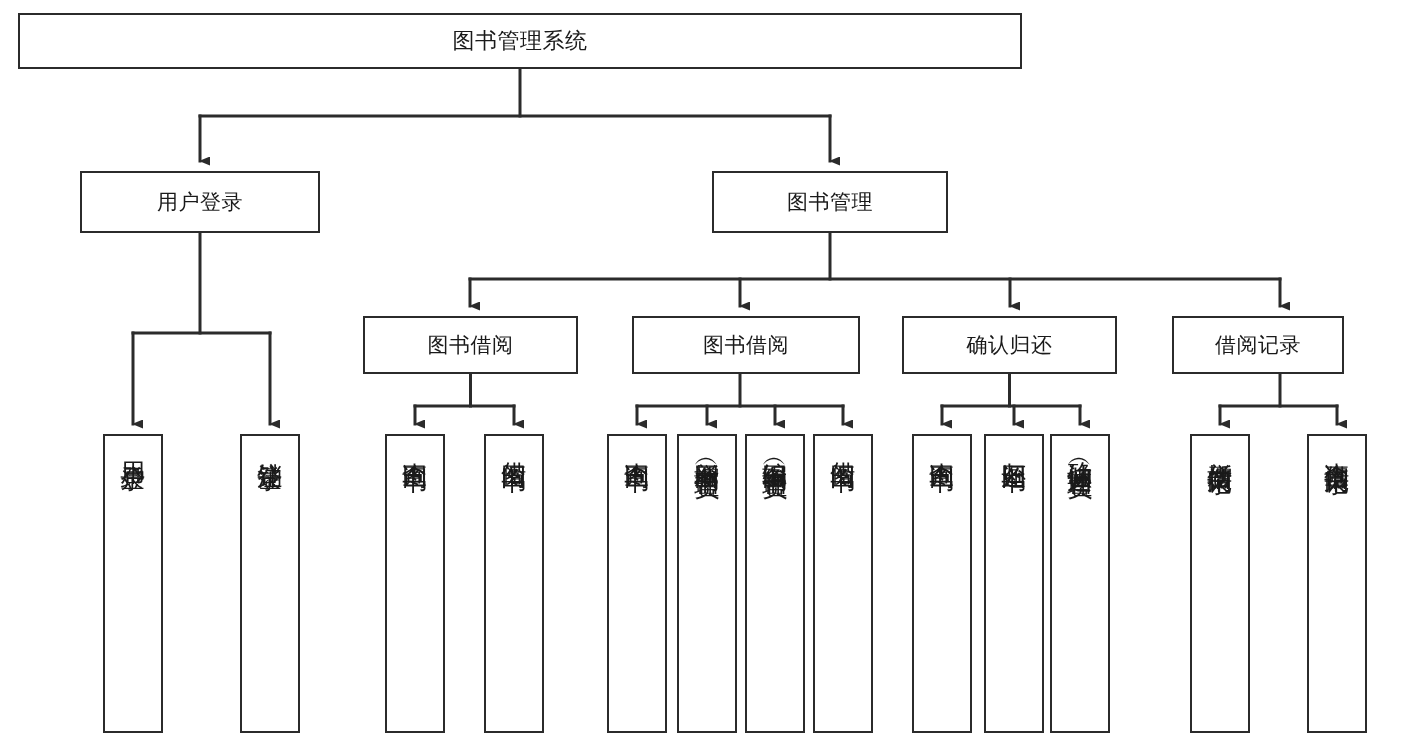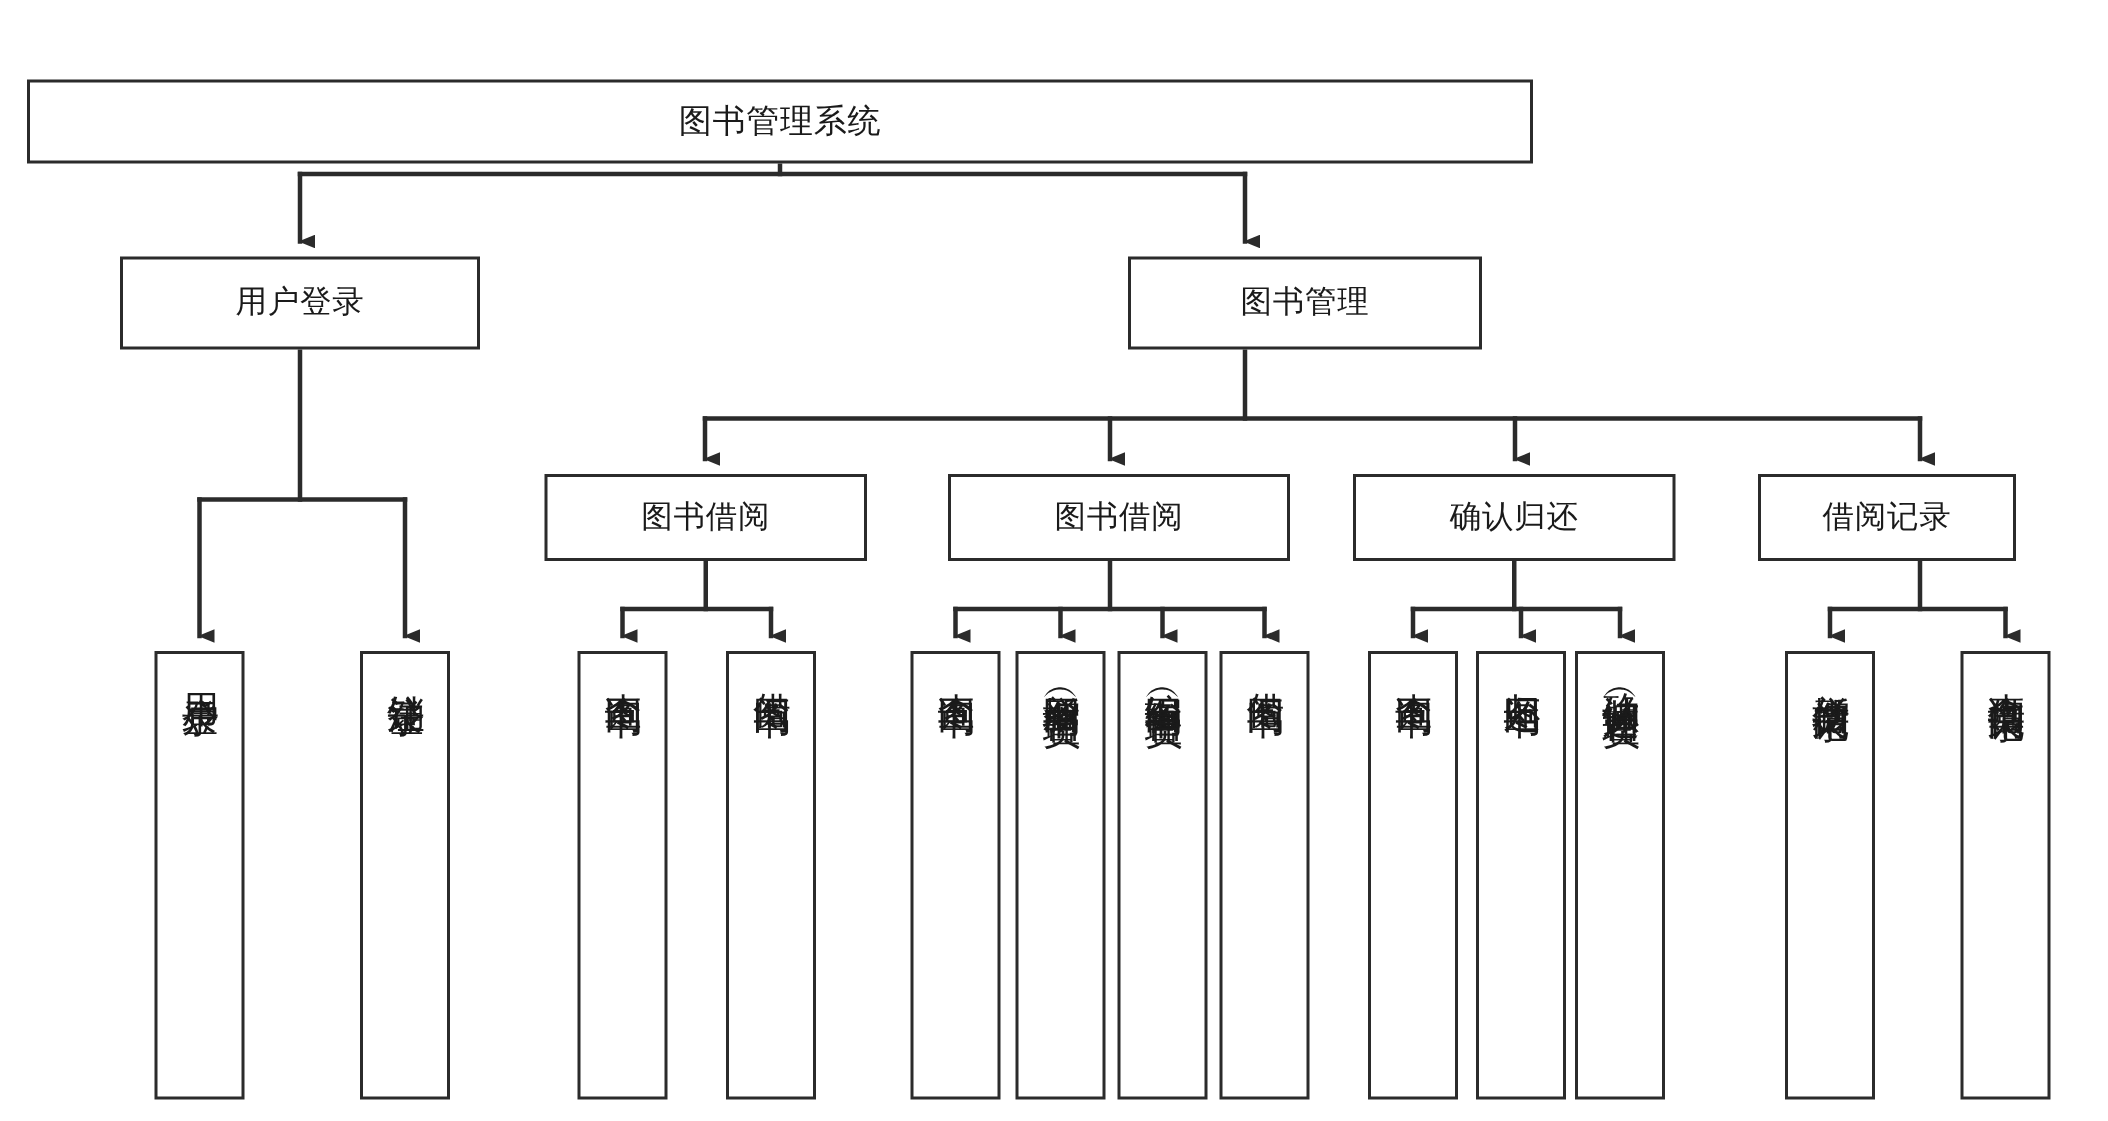--- a/index.html
+++ b/index.html
@@ -119,27 +119,27 @@
         <line x1="1014" y1="406" x2="1014" y2="424" marker-end="url(#arrowhead)"></line>
         <line x1="1080" y1="406" x2="1080" y2="424" marker-end="url(#arrowhead)"></line>
         <line x1="1280" y1="374" x2="1280" y2="406"></line>
         <line x1="1220" y1="406" x2="1337" y2="406"></line>
         <line x1="1220" y1="406" x2="1220" y2="424" marker-end="url(#arrowhead)"></line>
         <line x1="1337" y1="406" x2="1337" y2="424" marker-end="url(#arrowhead)"></line>
       </g>
   </svg>
 
   <div id="nodes">
-      <div class="node h root" style="left: 18px; top: 13px; width: 1004px; height: 56px; margin-top: 40px;">
+      <div class="node h root" style="left: 18px; top: 13px; width: 1004px; height: 56px;">
         <span class="node-label">图书管理系统</span>
       </div>
       <div class="node h" style="left: 80px; top: 171px; width: 240px; height: 62px;">
         <span class="node-label">用户登录</span>
       </div>
-      <div class="node h" style="left: 752px; top: 171px; width: 236px; height: 62px;">
+      <div class="node h" style="left: 712px; top: 171px; width: 236px; height: 62px;">
         <span class="node-label">图书管理</span>
       </div>
       <div class="node h" style="left: 363px; top: 316px; width: 215px; height: 58px;">
         <span class="node-label">图书借阅</span>
       </div>
       <div class="node h" style="left: 632px; top: 316px; width: 228px; height: 58px;">
         <span class="node-label">图书借阅</span>
       </div>
       <div class="node h" style="left: 902px; top: 316px; width: 215px; height: 58px;">
         <span class="node-label">确认归还</span>

